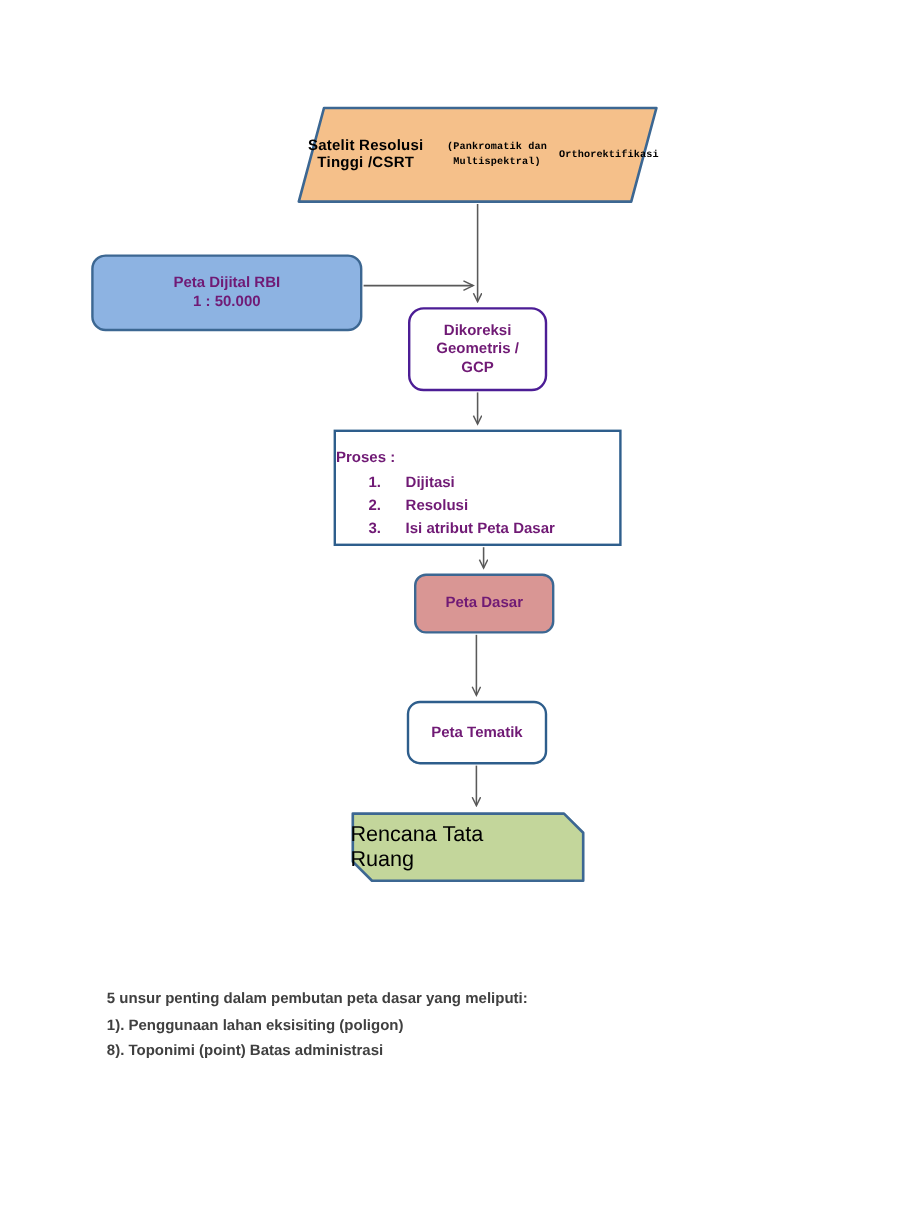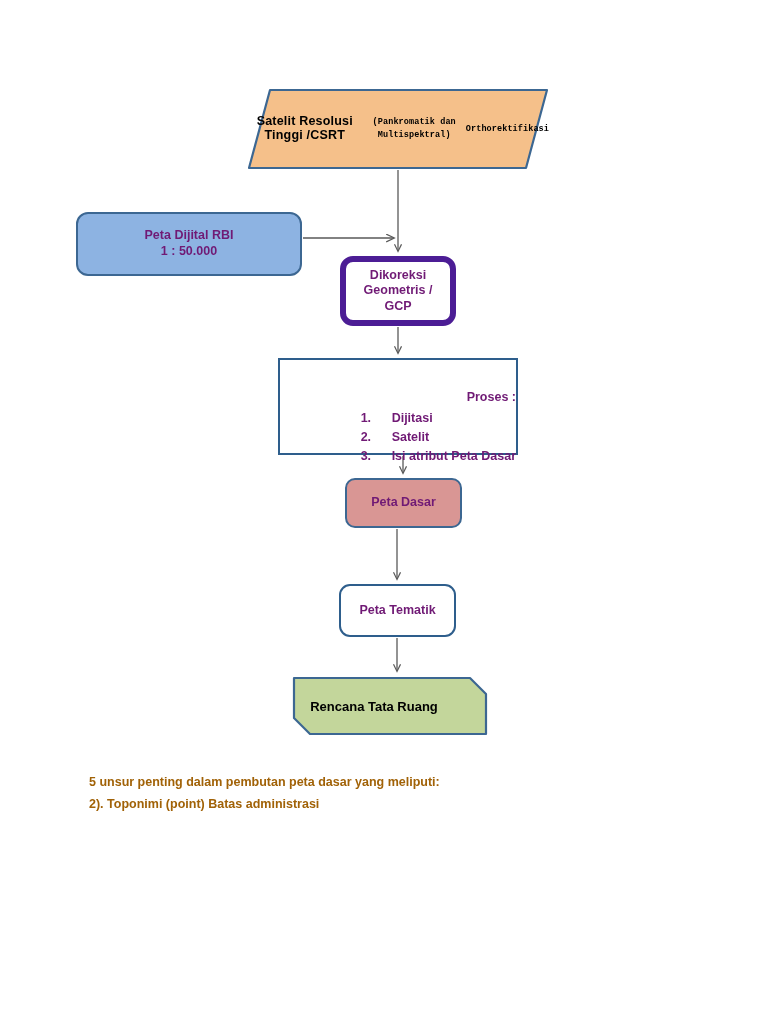--- a/index.html
+++ b/index.html
@@ -81,37 +81,37 @@
   }
   .node-rbi .line2 { font-weight: bold; }
 
   
   .node-dikoreksi {
     left: 340px;
     top: 256px;
     width: 116px;
     height: 70px;
     background: #ffffff;
-    border: 6px solid #4c1d95;
+    border: 2px solid #4c1d95;
     border-radius: 13px;
     font-size: 12.5px;
   }
 
   
   .node-proses {
     left: 278px;
     top: 358px;
     width: 240px;
     height: 97px;
     background: #ffffff;
     border: 2.5px solid #2E5E8C;
     border-radius: 0;
-    align-items: flex-end;
+    align-items: flex-start;
     justify-content: flex-start;
-    padding-top: 30px;
+    padding-top: 14px;
   }
   .proses-title {
     font-size: 12.5px;
     font-weight: bold;
     text-align: center;
     margin-bottom: 3px;
   }
   .proses-list {
     margin: 0;
     padding: 0;
@@ -160,42 +160,42 @@
     height: 60px;
   }
   .hex-svg { position: absolute; left: 0; top: 0; }
   .hex-text {
     position: absolute;
     left: 0; top: 0;
     width: 164px; height: 60px;
     display: flex;
     align-items: center;
     justify-content: center;
-    font-size: 13px;
-    font-weight: bold;
+    font-size: 18px;
+    font-weight: normal;
   }
 
   
   #connectors {
     position: absolute;
     left: 0;
     top: 0;
     pointer-events: none;
   }
 
   
   .notes {
     position: absolute;
     left: 89px;
-    top: 772px;
+    top: 822px;
     width: 560px;
     font-size: 12.5px;
     font-weight: bold;
     line-height: 1.72;
-    color: #a16207;
+    color: #404040;
   }
   .notes div { white-space: pre; }
 </style>
 </head>
 <body>
 
 <div id="diagram-canvas">
 
   <svg id="connectors" width="768" height="1024">
     <defs>
@@ -256,21 +256,21 @@
 
   <div class="node node-proses">
     <div class="proses-title">Proses :</div>
     <ul class="proses-list">
       <li>
         <span class="proses-num">1.</span>
         <span>Dijitasi</span>
       </li>
       <li>
         <span class="proses-num">2.</span>
-        <span>Satelit</span>
+        <span>Resolusi</span>
       </li>
       <li>
         <span class="proses-num">3.</span>
         <span>Isi atribut Peta Dasar</span>
       </li>
     </ul>
   </div>
 
   <div class="node node-tematik">
     <div>Peta Tematik</div>
@@ -282,16 +282,17 @@
 
   <div class="hex-wrap">
     <svg class="hex-svg" width="196" height="60">
       <polygon points="2,2 178,2 194,18 194,58 18,58 2,42" fill="#C3D69B" stroke="#3C6792" stroke-width="2.2" stroke-linejoin="round"></polygon>
     </svg>
     <div class="hex-text">Rencana Tata Ruang</div>
   </div>
 
   <div class="notes">
     <div>5 unsur penting dalam pembutan peta dasar yang meliputi:</div>
-    <div>2). Toponimi (point) Batas administrasi</div>
+    <div>1). Penggunaan lahan eksisiting (poligon)</div>
+    <div>8). Toponimi (point) Batas administrasi</div>
   </div>
 
 </div>
 
 </body></html>

